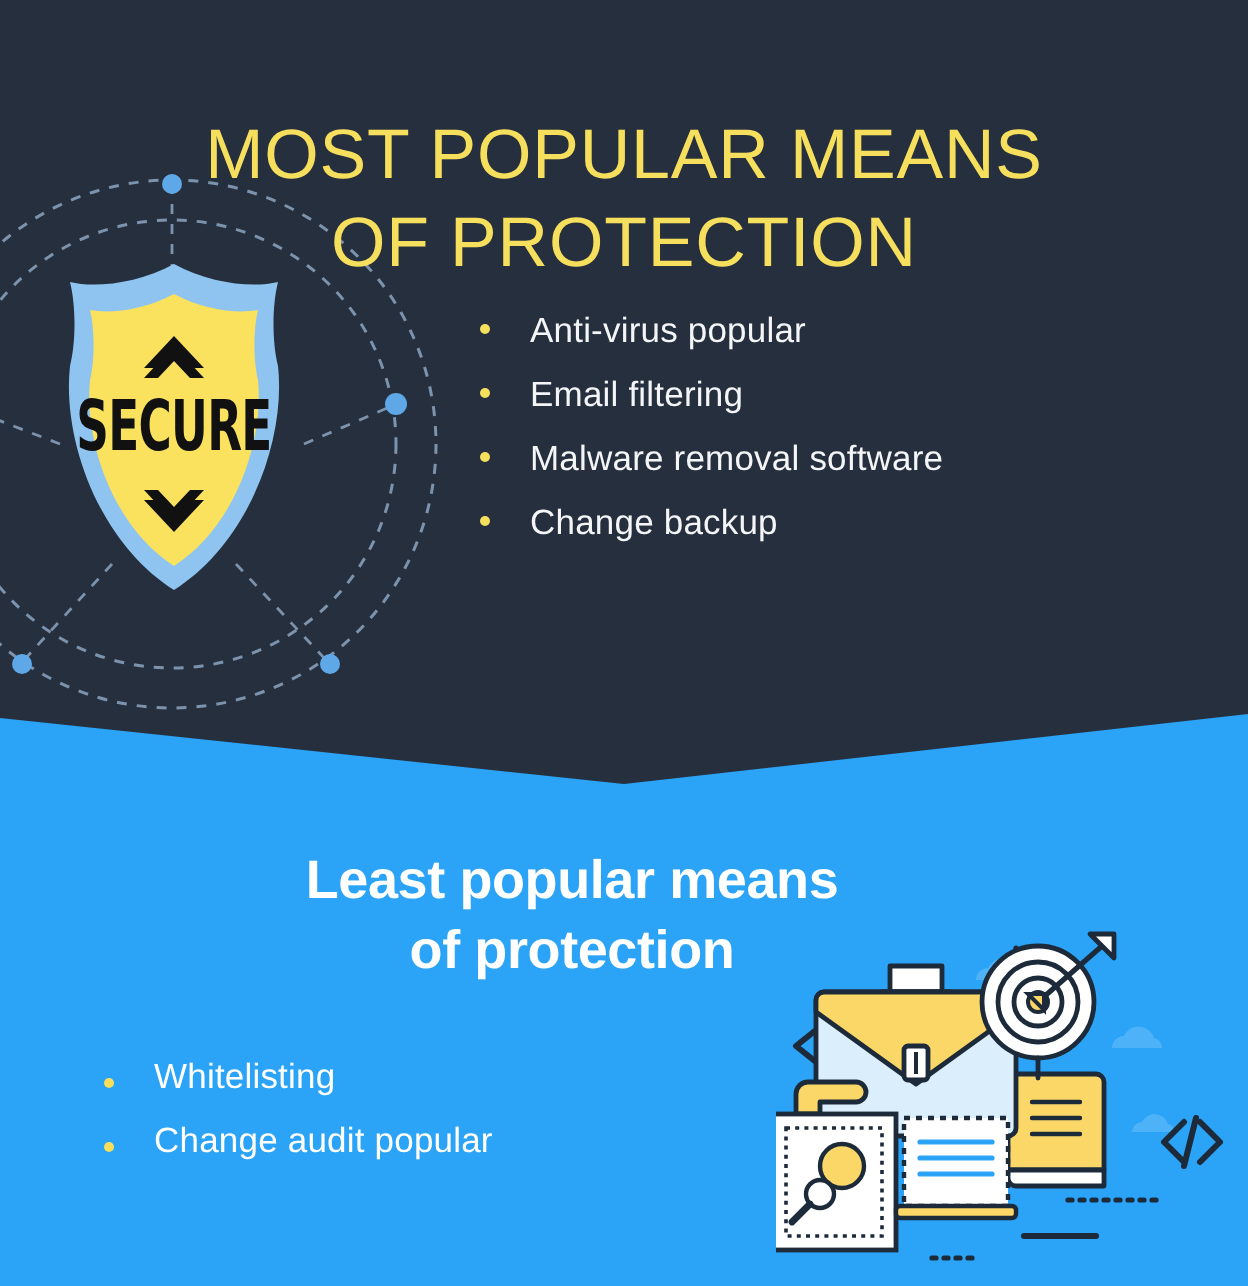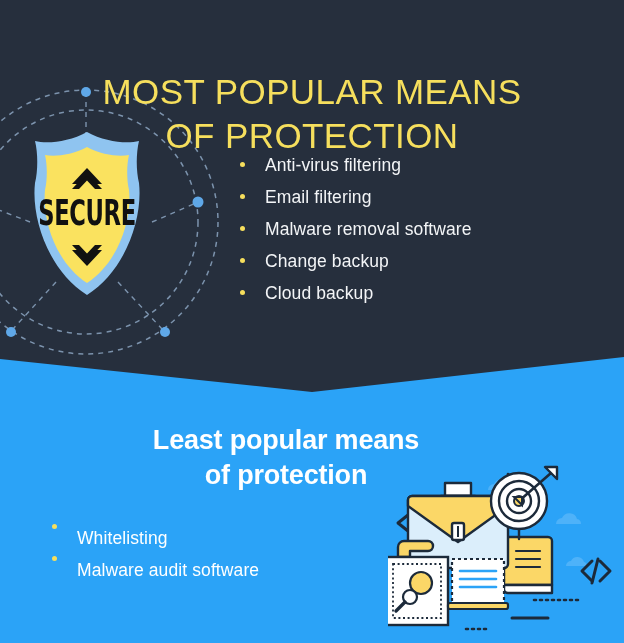--- a/index.html
+++ b/index.html
@@ -35,21 +35,21 @@
     position: absolute;
     left: 0; top: 0;
     width: 624px; height: 396px;
     z-index: 3;
     pointer-events: none;
   }
 
   #main-title {
     position: absolute;
     left: 0;
-    top: 47px;
+    top: 33px;
     width: 624px;
     text-align: center;
     color: #f6df5d;
     font-size: 35px;
     line-height: 44px;
     font-weight: 300;
     letter-spacing: 0.4px;
     z-index: 4;
     font-family: "Liberation Sans", sans-serif;
   }
@@ -117,21 +117,21 @@
   #sub-title .tl { display: block; }
 
   #bottom-list {
     position: absolute;
     left: 52px;
     top: 168px;
     width: 330px;
   }
   .bullet-row-b {
     display: flex;
-    align-items: flex-start;
+    align-items: flex-end;
     margin-bottom: 12px;
   }
   .bullet-dot-b {
     width: 5px;
     height: 5px;
     border-radius: 50%;
     background: #f6df5d;
     flex: 0 0 5px;
     margin-right: 20px;
     position: relative;
@@ -165,21 +165,21 @@
       <span class="tl">of protection</span>
     </div>
 
     <div id="bottom-list">
       <div class="bullet-row-b">
         <span class="bullet-dot-b"></span>
         <span class="bullet-text-b">Whitelisting</span>
       </div>
       <div class="bullet-row-b">
         <span class="bullet-dot-b"></span>
-        <span class="bullet-text-b">Malware audit software</span>
+        <span class="bullet-text-b">Change audit popular</span>
       </div>
     </div>
 
     <svg id="illustration" viewBox="0 0 236 180">
       <g fill="#4eb2f9">
         <path d="M28 52 a7 7 0 0 1 7-7 a9 9 0 0 1 17 1 a6 6 0 0 1 5 6 z"></path>
         <path d="M100 27 a6 6 0 0 1 6-6 a8 8 0 0 1 15 1 a5 5 0 0 1 4 5 z"></path>
         <path d="M168 61 a6 6 0 0 1 6-6 a8 8 0 0 1 15 1 a5 5 0 0 1 4 5 z"></path>
         <path d="M178 103 a5 5 0 0 1 5-5 a7 7 0 0 1 13 1 a4 4 0 0 1 3 4 z"></path>
       </g>
@@ -299,33 +299,29 @@
     <path d="M110 97 l15 -16 l15 16 l-7 0 l-8 -8.5 l-8 8.5 z" fill="#111111"></path>
     <path d="M110 92 l15 -16 l15 16 l-7 0 l-8 -8.5 l-8 8.5 z" fill="#111111"></path>
     <path d="M110 153 l15 16 l15 -16 l-7 0 l-8 8.5 l-8 -8.5 z" fill="#111111"></path>
     <path d="M110 158 l15 16 l15 -16 l-7 0 l-8 8.5 l-8 -8.5 z" fill="#111111"></path>
     <text x="125" y="133" text-anchor="middle" fill="#111111" font-family="&quot;Liberation Sans Narrow&quot;, &quot;DejaVu Sans Condensed&quot;, &quot;Liberation Sans&quot;, sans-serif" font-size="35" font-weight="600" letter-spacing="-0.5" transform="scale(0.72 1) translate(48.6 0)">SECURE</text>
   </svg>
 
   <div id="top-list">
     <div class="bullet-row">
       <span class="bullet-dot"></span>
-      <span class="bullet-text">Anti-virus filtering</span>
+      <span class="bullet-text">Anti-virus popular</span>
     </div>
     <div class="bullet-row">
       <span class="bullet-dot"></span>
       <span class="bullet-text">Email filtering</span>
     </div>
     <div class="bullet-row">
       <span class="bullet-dot"></span>
       <span class="bullet-text">Malware removal software</span>
     </div>
     <div class="bullet-row">
       <span class="bullet-dot"></span>
       <span class="bullet-text">Change backup</span>
     </div>
-    <div class="bullet-row">
-      <span class="bullet-dot"></span>
-      <span class="bullet-text">Cloud backup</span>
-    </div>
   </div>
 
 </div>
 
 </body></html>

